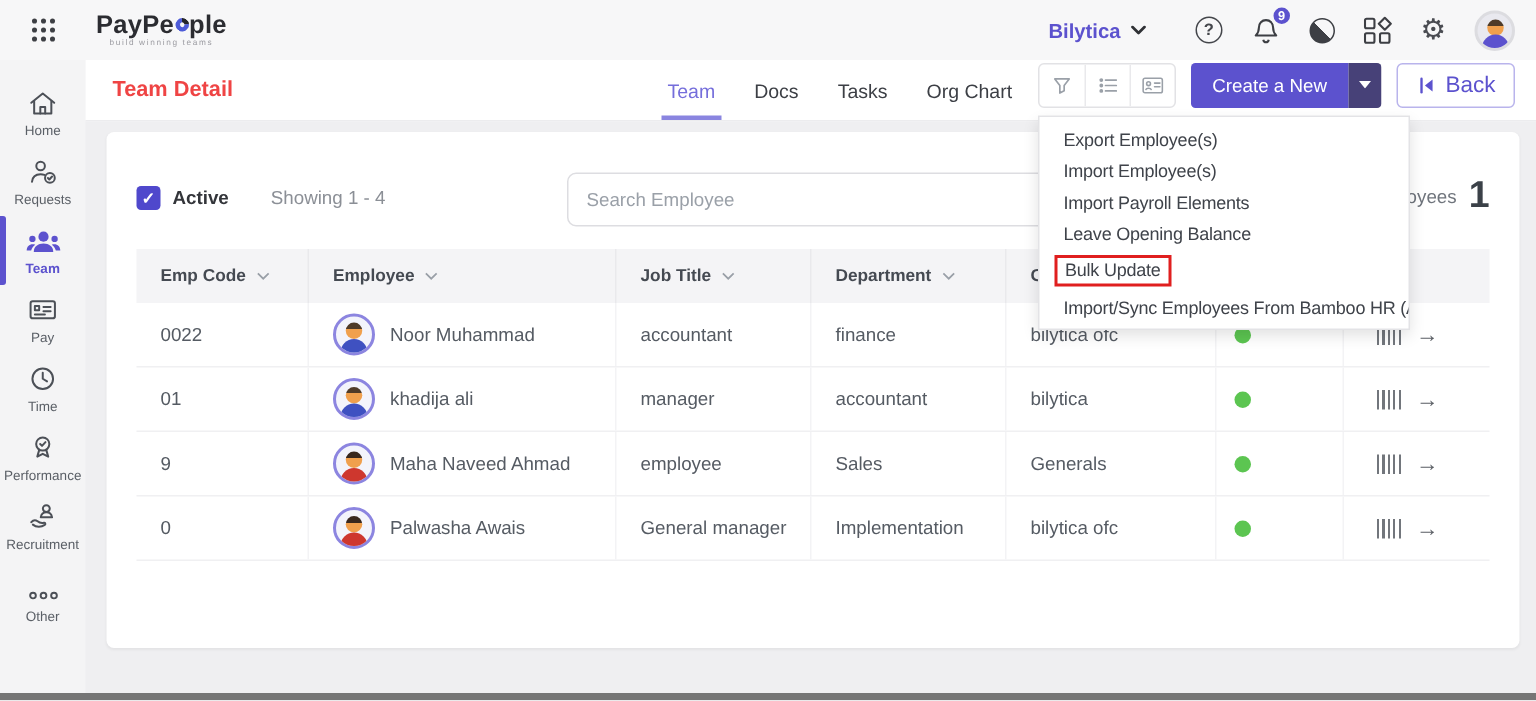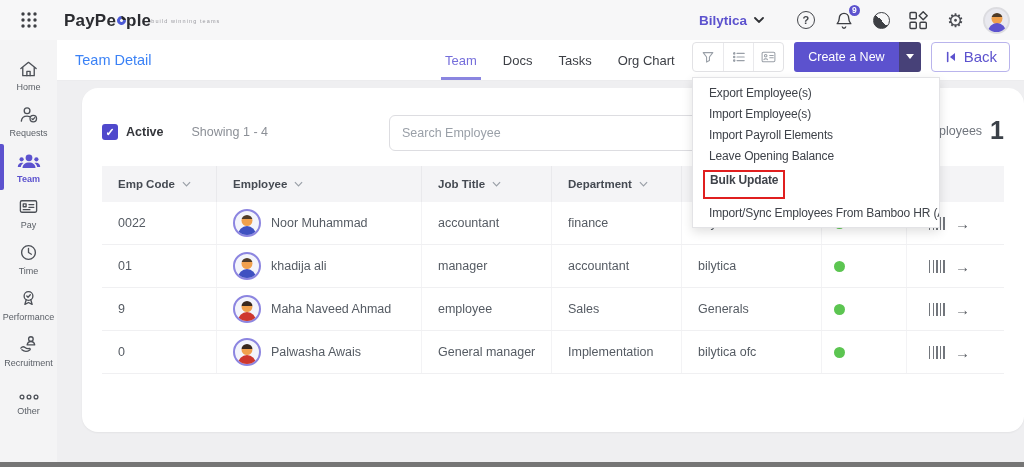--- a/index.html
+++ b/index.html
@@ -3,21 +3,21 @@
 <meta charset="utf-8">
 <style>
   * { margin:0; padding:0; box-sizing:border-box; }
   html,body { width:1024px; height:467px; }
   body { font-family:"Liberation Sans", sans-serif; overflow:hidden; }
   .app { position:relative; width:1024px; height:467px; background:#efeff1; overflow:hidden; }
 
   
   .topbar { position:absolute; top:0; left:0; right:0; height:40px; background:#f7f7f8; display:flex; align-items:center; z-index:20; }
   .grid-btn { margin-left:20px; width:18px; height:18px; cursor:pointer; }
-  .logo { margin-left:26px; display:flex; flex-direction:row; align-items:center; }
+  .logo { margin-left:26px; display:flex; flex-direction:column; align-items:center; }
   .logo-text { font-size:17px; font-weight:700; color:#2b2c31; letter-spacing:.2px; display:flex; align-items:center; line-height:17px; }
   .logo-o { width:9px; height:9px; border-radius:50%; border:3px solid #4d5bd8; border-top-color:#23242a; transform:rotate(40deg); margin:0 .5px 0 .5px; display:inline-block; }
   .tagline { font-size:5.5px; color:#9b9ba1; letter-spacing:1.1px; margin-top:1px; }
   .topbar-right { margin-left:auto; display:flex; align-items:center; gap:19px; margin-right:14px; }
   .org { display:flex; align-items:center; gap:7px; color:#5C52CE; font-size:13.5px; font-weight:700; cursor:pointer; margin-right:14px; }
   .help-icon { width:18px; height:18px; border:1.5px solid #44464b; border-radius:50%; display:flex; align-items:center; justify-content:center; font-size:11px; color:#44464b; font-weight:700; cursor:pointer; }
   .bell-wrap { position:relative; cursor:pointer; }
   .badge { position:absolute; top:-7px; right:-8px; min-width:15px; height:15px; background:#5C52CE; border:2px solid #f7f7f8; border-radius:50%; color:#fff; font-size:8.5px; display:flex; align-items:center; justify-content:center; font-weight:700; }
   .contrast-icon { width:17px; height:17px; border:1.6px solid #3d3f44; border-radius:50%; background:linear-gradient(45deg,#3d3f44 50%,transparent 50%); cursor:pointer; }
   .gear-icon { font-size:19px; color:#4a4c52; line-height:19px; cursor:pointer; }
@@ -32,37 +32,37 @@
   
   .sidebar { position:absolute; top:40px; left:0; width:57px; bottom:5px; background:#f4f4f5; padding-top:12px; z-index:10; }
   .active-bar { position:absolute; left:0; top:104px; width:4px; height:46px; background:#5C52CE; border-radius:0 2px 2px 0; }
   .side-item { height:46px; display:flex; flex-direction:column; align-items:center; justify-content:center; gap:3px; cursor:pointer; }
   .side-item .lbl { font-size:9px; color:#5a5f66; }
   .side-item.active .lbl { color:#5C52CE; font-weight:700; }
   .side-item.other { margin-top:6px; }
 
   
   .subheader { position:absolute; top:40px; left:57px; right:0; height:41px; background:#fff; border-bottom:1px solid #ececee; z-index:15; }
-  .page-title { position:absolute; left:18px; top:0; line-height:40px; font-size:14.5px; font-weight:400; color:#3b82f6; }
+  .page-title { position:absolute; left:18px; top:0; line-height:40px; font-size:14.5px; font-weight:700; color:#ef4444; }
   .tabs { position:absolute; left:388px; top:0; bottom:0; display:flex; gap:26px; }
   .tab { display:flex; align-items:center; font-size:13px; color:#3c3f45; cursor:pointer; position:relative; }
   .tab.active { color:#756edb; }
   .tab.active::after { content:""; position:absolute; left:-4px; right:-4px; bottom:0; height:3px; background:#8a85e0; }
   .toolbar { position:absolute; right:14px; top:5px; height:23px; display:flex; gap:10px; align-items:center; }
   .icon-group { display:flex; border:1px solid #e2e2e5; border-radius:4px; overflow:hidden; background:#fff; }
   .icon-btn { width:30px; height:28px; display:flex; align-items:center; justify-content:center; cursor:pointer; }
   .icon-btn + .icon-btn { border-left:1px solid #e9e9ec; }
   .create-btn { display:flex; height:30px; border-radius:3px; overflow:hidden; cursor:pointer; }
   .create-main { background:#5C52CE; color:#fff; font-size:12.5px; display:flex; align-items:center; padding:0 14px; }
   .create-caret { width:22px; background:#474178; display:flex; align-items:center; justify-content:center; }
   .back-btn { height:30px; background:#fff; border:1px solid #b9b4ec; border-radius:4px; display:flex; align-items:center; gap:6px; padding:0 12px; color:#5C52CE; font-size:15px; cursor:pointer; }
 
   
   .content { position:absolute; top:81px; left:57px; right:0; bottom:5px; background:#efeff1; }
-  .card { position:absolute; left:25px; top:7px; width:942px; height:344px; background:#fff; border-radius:16px; box-shadow:0 1px 2px rgba(0,0,0,.05); }
+  .card { position:absolute; left:14px; top:7px; width:942px; height:344px; background:#fff; border-radius:5px; box-shadow:0 1px 2px rgba(0,0,0,.05); }
   .chk-row { position:absolute; left:20px; top:36px; display:flex; align-items:center; }
   .checkbox { width:16px; height:16px; border-radius:3px; background:#4f48cc; color:#fff; display:flex; align-items:center; justify-content:center; cursor:pointer; }
   .checkbox::after { content:"✓"; font-size:11px; font-weight:700; }
   .chk-label { margin-left:8px; font-size:12.5px; font-weight:700; color:#33353a; }
   .showing { margin-left:28px; font-size:12.5px; color:#8b8f96; }
   .search-input { position:absolute; left:307px; top:27px; width:332px; height:36px; border:1px solid #ddddе1; border:1px solid #dddde1; border-radius:6px; padding:0 12px; font-size:12.5px; color:#3c3f45; outline:none; font-family:"Liberation Sans",sans-serif; }
   .search-input::placeholder { color:#9aa0a8; }
   .employees { position:absolute; right:20px; top:28px; display:flex; align-items:flex-start; gap:8px; }
   .employees .lbl { font-size:12.5px; color:#6f747c; margin-top:8px; }
   .employees .count { font-size:25px; font-weight:700; color:#3b4148; }
@@ -78,21 +78,21 @@
   .c1 { width:115px; } .c2 { width:205px; } .c3 { width:130px; } .c4 { width:130px; } .c5 { width:140px; } .c6 { width:85px; } .c7 { width:97px; }
   .emp-cell { gap:10px; }
   .avatar.row { width:28px; height:28px; border:2px solid #8c85e0; background:#f3f4fb; }
   .dot { width:11px; height:11px; border-radius:50%; background:#5CC551; margin-left:-4px; }
   .barcode { width:16px; height:13px; background:repeating-linear-gradient(90deg,#72767c 0 1.5px,transparent 1.5px 3.6px); margin-left:6px; }
   .arrow { font-size:15px; color:#5a5e64; margin-left:10px; cursor:pointer; }
 
   
   .dropdown { position:absolute; left:692px; top:77px; width:248px; background:#fff; border:1px solid #e3e3e6; box-shadow:0 4px 10px rgba(0,0,0,.12); z-index:40; padding:4px 0; }
   .menu-item { padding:3.5px 16px; font-size:12px; line-height:14px; color:#3f434a; white-space:nowrap; letter-spacing:-.15px; cursor:pointer; overflow:hidden; }
-  .red-box { display:inline-block; border:2px solid #e01f1f; padding:1px 5px 10px 5px; margin-left:-6px;font-weight:bold; }
+  .red-box { display:inline-block; border:2px solid #e01f1f; padding:1px 5px 2px 5px; margin-left:-6px; }
 
   .bottom-strip { position:absolute; left:0; right:0; bottom:0; height:5px; background:#757575; z-index:50; }
 
   svg { display:block; }
 </style>
 </head>
 <body>
 
 <div class="app">
 

